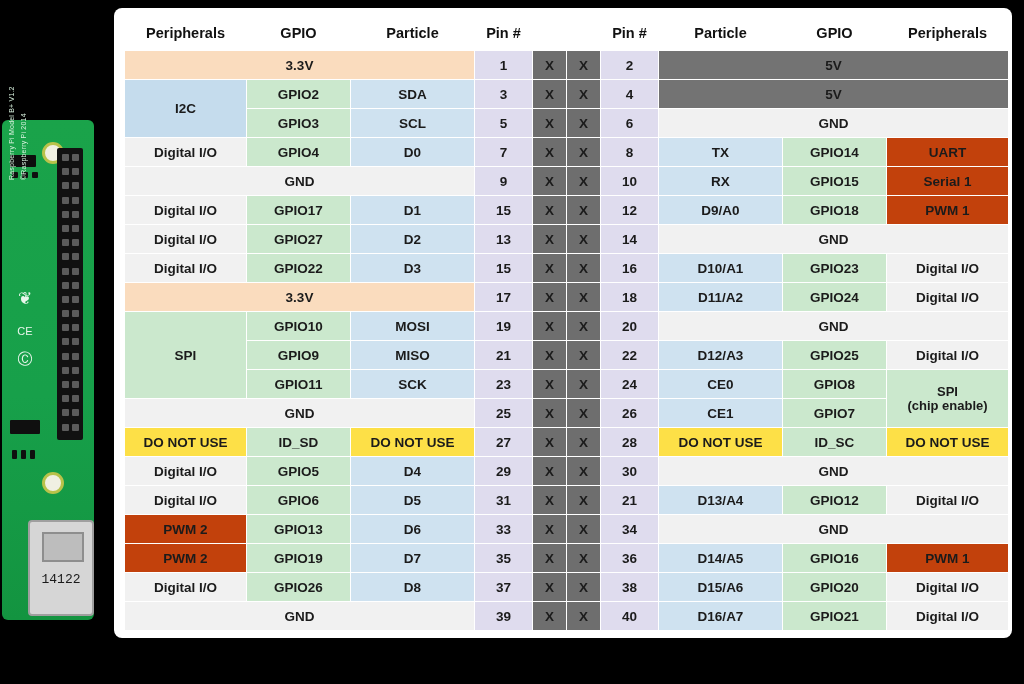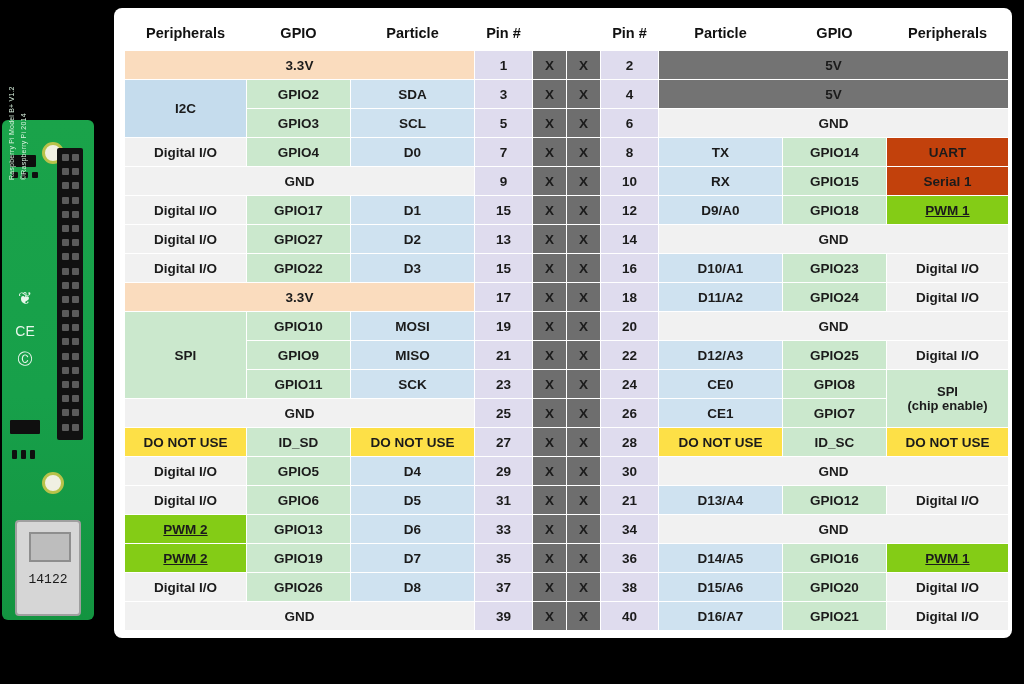--- a/index.html
+++ b/index.html
@@ -93,21 +93,21 @@
     left: 12px;
     width: 22px;
     height: 22px;
     color: #e9f6ec;
     font-size: 17px;
     line-height: 22px;
     text-align: center;
   }
   .pi-usb {
     position: absolute;
-    left: 13px;
+    left: 26px;
     top: 400px;
     width: 66px;
     height: 96px;
     background: #d6d6d6;
     border: 2px solid #9f9f9f;
     border-radius: 4px;
     box-sizing: border-box;
   }
   .pi-usb-inner {
     position: absolute;
@@ -179,21 +179,21 @@
 
   .c-white   { background: #f1f1f1; }
   .c-power33 { background: #fadcbe; }
   .c-power5  { background: #737373; }
   .c-i2c     { background: #c5dced; }
   .c-green   { background: #cbe8cd; }
   .c-blue    { background: #cfe2f0; margin-top: 20px; }
   .c-pin     { background: #dfdcee; }
   .c-gap     { background: #6e6e6e; color: #ffffff; font-weight: bold; }
   .c-uart    { background: #c2410c; }
-  .c-pwm     { background: #84cc16; text-decoration: underline; }
+  .c-pwm     { background: #c2410c; }
   .c-spi     { background: #cbe8cd; }
   .c-dnu     { background: #fde047; }
   .c-gnd     { background: #f1f1f1; }
   .two-line  { line-height: 14px; font-size: 13px; white-space: normal; }
 </style>
 </head>
 <body>
 
 <div id="board-wrap">
   <div class="pi-board">
@@ -206,21 +206,21 @@
     <div class="pi-smd" style="left:30px; top:52px; width:6px; height:6px;"></div>
     <div class="pi-smd" style="left:8px; top:300px; width:30px; height:14px;"></div>
     <div class="pi-smd" style="left:10px; top:330px; width:5px; height:9px;"></div>
     <div class="pi-smd" style="left:19px; top:330px; width:5px; height:9px;"></div>
     <div class="pi-smd" style="left:28px; top:330px; width:5px; height:9px;"></div>
 
     <div class="pi-text-vert">Raspberry Pi Model B+ V1.2</div>
     <div class="pi-text-vert l2">©Raspberry Pi 2014</div>
 
     <div class="pi-logo" style="top:168px;">❦</div>
-    <div class="pi-logo" style="top:200px; font-size:14px;">CE</div>
+    <div class="pi-logo" style="top:200px; font-size:11px;">CE</div>
     <div class="pi-logo" style="top:228px; font-size:15px;">Ⓒ</div>
 
     <div class="pi-header">
       <div class="pi-pin"></div>
         <div class="pi-pin"></div>
       <div class="pi-pin"></div>
         <div class="pi-pin"></div>
       <div class="pi-pin"></div>
         <div class="pi-pin"></div>
       <div class="pi-pin"></div>

